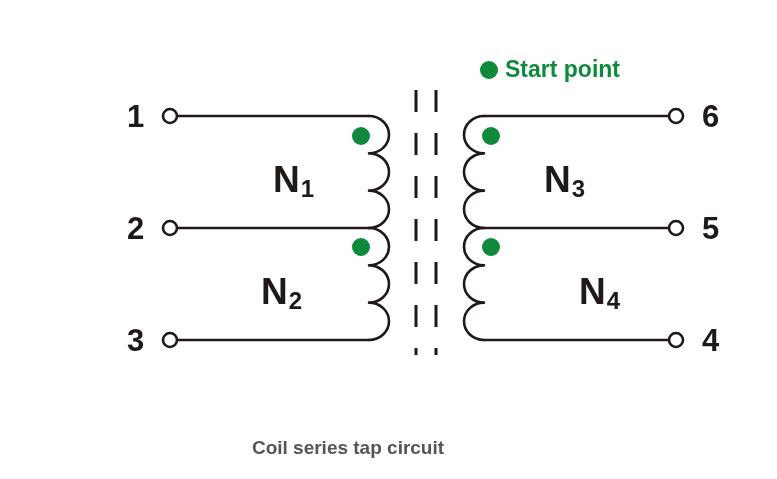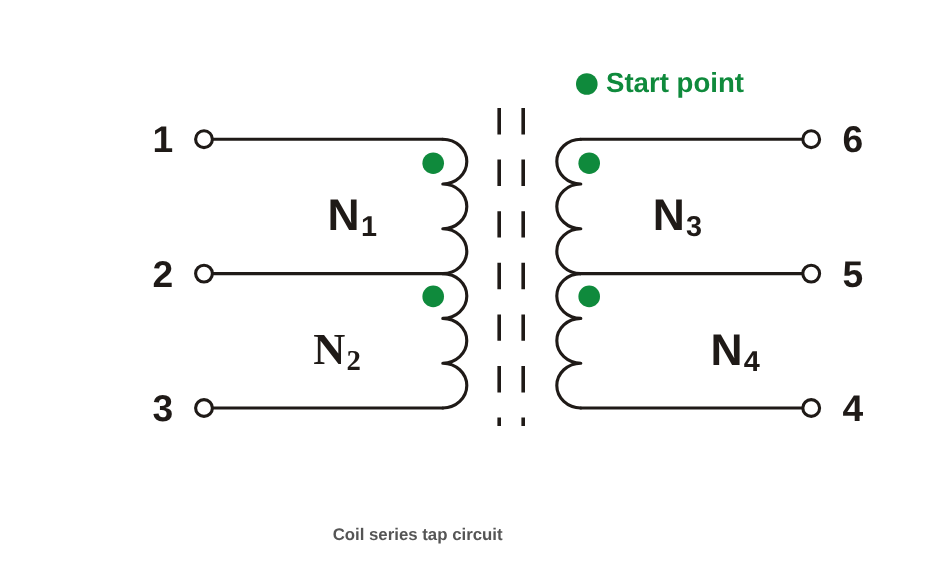--- a/index.html
+++ b/index.html
@@ -56,21 +56,21 @@
     color: #0f8a3c;
     line-height: 1;
     white-space: nowrap;
   }
   .caption {
     position: absolute;
     left: 0;
     top: 438px;
     width: 618px;
     text-align: center;
-    font-size: 14px;
+    font-size: 19px;
     font-weight: bold;
     color: #555555;
     line-height: 1;
     white-space: nowrap;
   }
 </style>
 </head>
 <body>
 
 <div id="stage">
@@ -108,25 +108,25 @@
   <div class="lbl terminal-num" id="tn-0" style="left: 88px; top: 101px;">1</div>
   <div class="lbl terminal-num" id="tn-1" style="left: 88px; top: 213px;">2</div>
   <div class="lbl terminal-num" id="tn-2" style="left: 88px; top: 325px;">3</div>
   <div class="lbl terminal-num" id="tn-3" style="left: 663px; top: 101px;">6</div>
   <div class="lbl terminal-num" id="tn-4" style="left: 663px; top: 213px;">5</div>
   <div class="lbl terminal-num" id="tn-5" style="left: 663px; top: 325px;">4</div>
 
   <div class="lbl coil-name" id="wn-0" style="left: 234px; top: 161px;">
     <span>N</span><span class="sub">1</span>
   </div>
-  <div class="lbl coil-name" id="wn-1" style="left: 222px; top: 273px; font-family: Liberation Serif, serif;">
+  <div class="lbl coil-name" id="wn-1" style="left: 222px; top: 273px;">
     <span>N</span><span class="sub">2</span>
   </div>
   <div class="lbl coil-name" id="wn-2" style="left: 505px; top: 161px;">
     <span>N</span><span class="sub">3</span>
   </div>
-  <div class="lbl coil-name" id="wn-3" style="left: 553px; top: 273px;">
+  <div class="lbl coil-name" id="wn-3" style="left: 540px; top: 273px;">
     <span>N</span><span class="sub">4</span>
   </div>
 
   <div class="caption">Coil series tap circuit</div>
 
 </div>
 
 </body></html>

